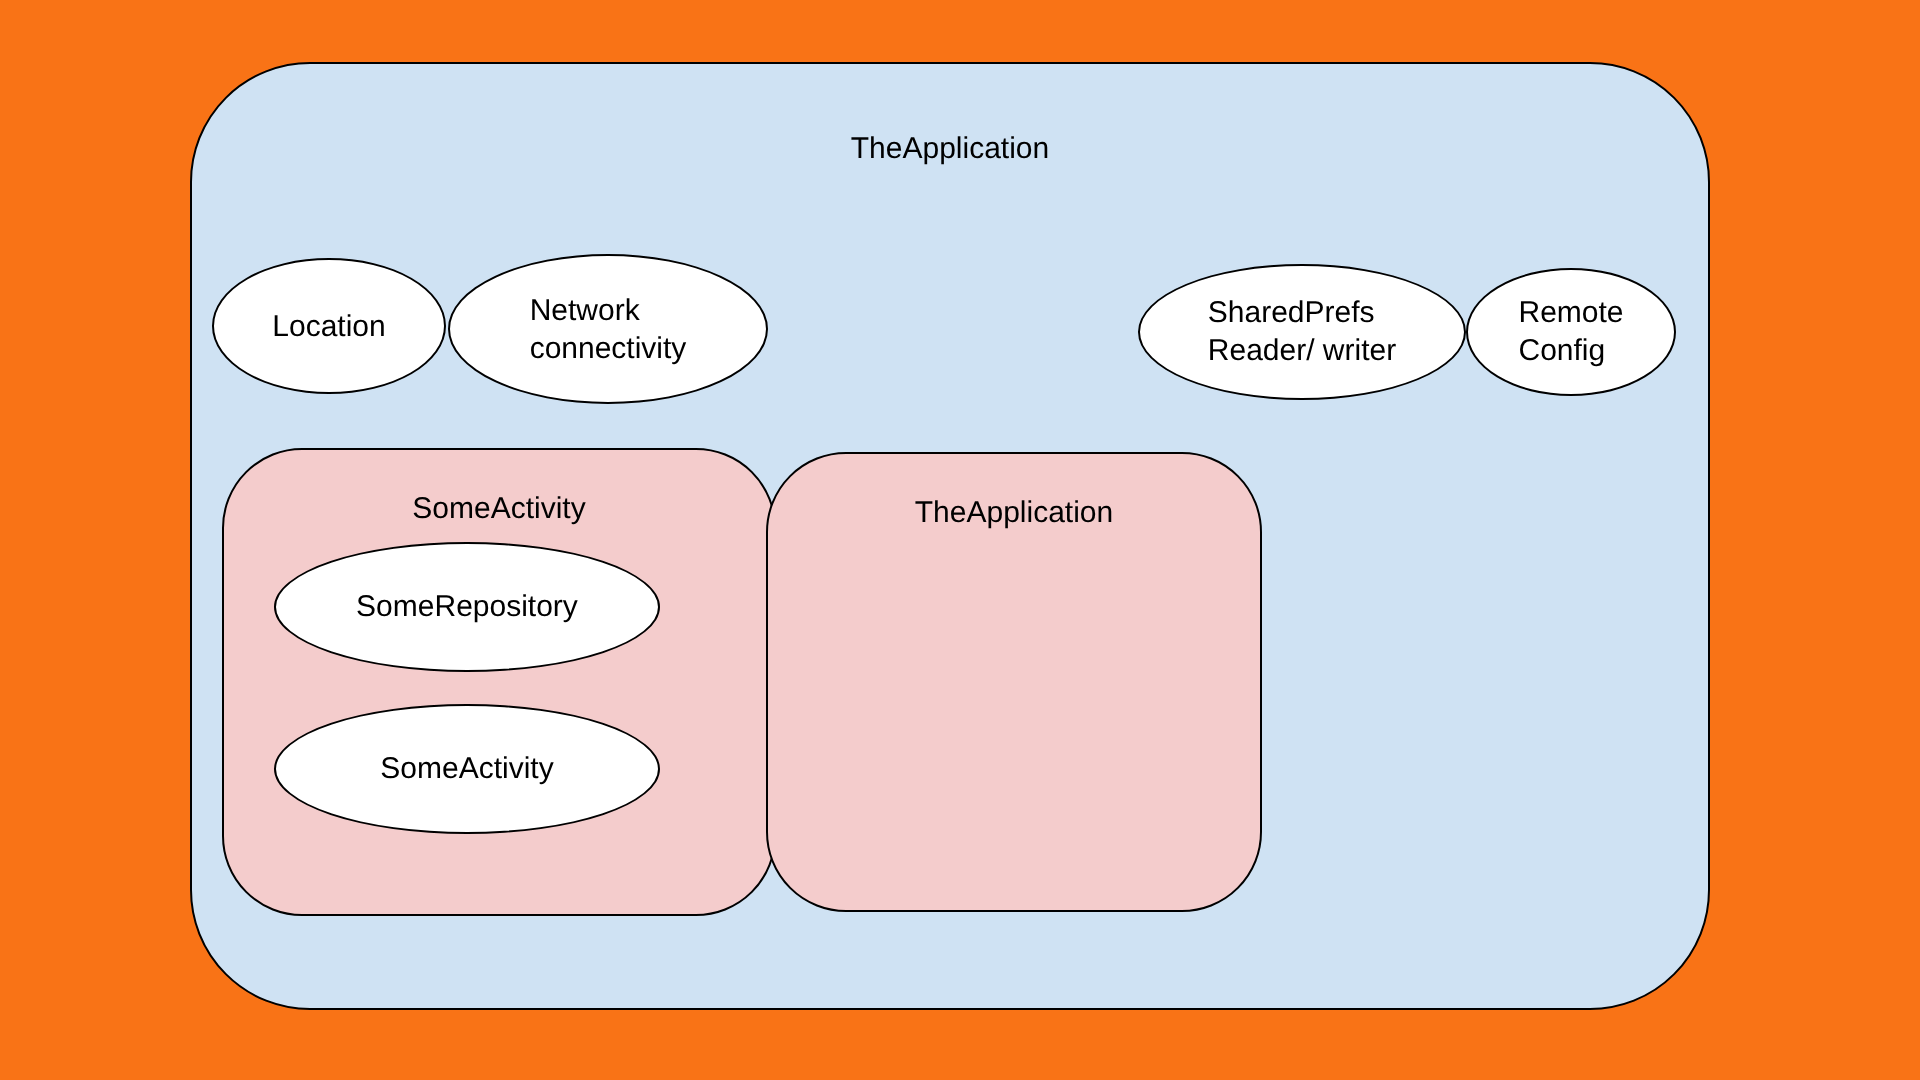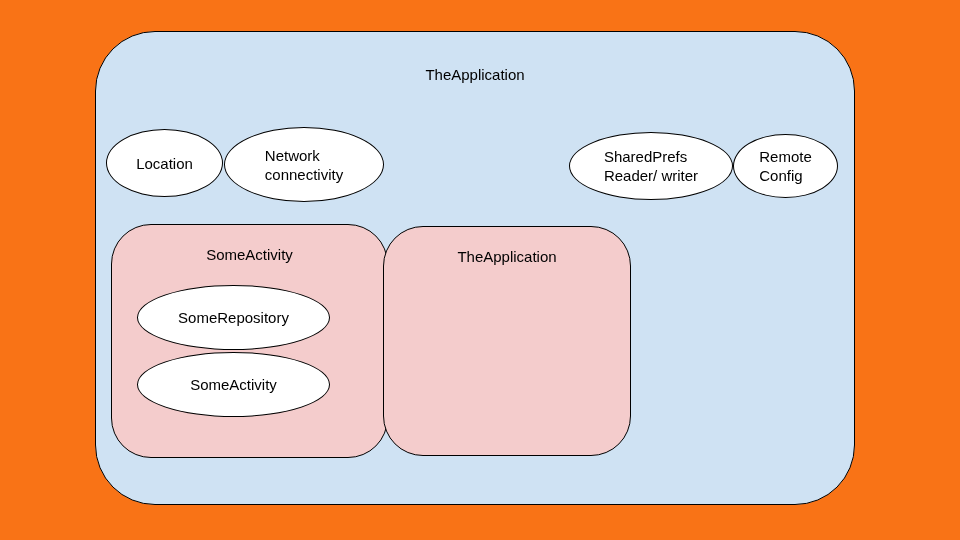--- a/index.html
+++ b/index.html
@@ -72,21 +72,21 @@
     position:absolute;
     left:0; top:21px;
     width:100%;
     text-align:center;
     font-size:15px;
     line-height:18px;
   }
   .box-someactivity   { left:15px;  top:192px; width:277px; height:234px; }
   .box-anotheractivity{ left:287px; top:194px; width:248px; height:230px; }
   
-  .el-somerepository  { left:25px; top:60px;  width:193px; height:65px;justify-content:center; }
+  .el-somerepository  { left:25px; top:46px;  width:193px; height:65px;justify-content:center; }
   .el-somepresenter   { left:25px; top:127px; width:193px; height:65px; }
 </style>
 </head>
 <body>
 
 <div class="stage">
 
   <div class="app-box">
 
     <div class="app-title">TheApplication</div>

